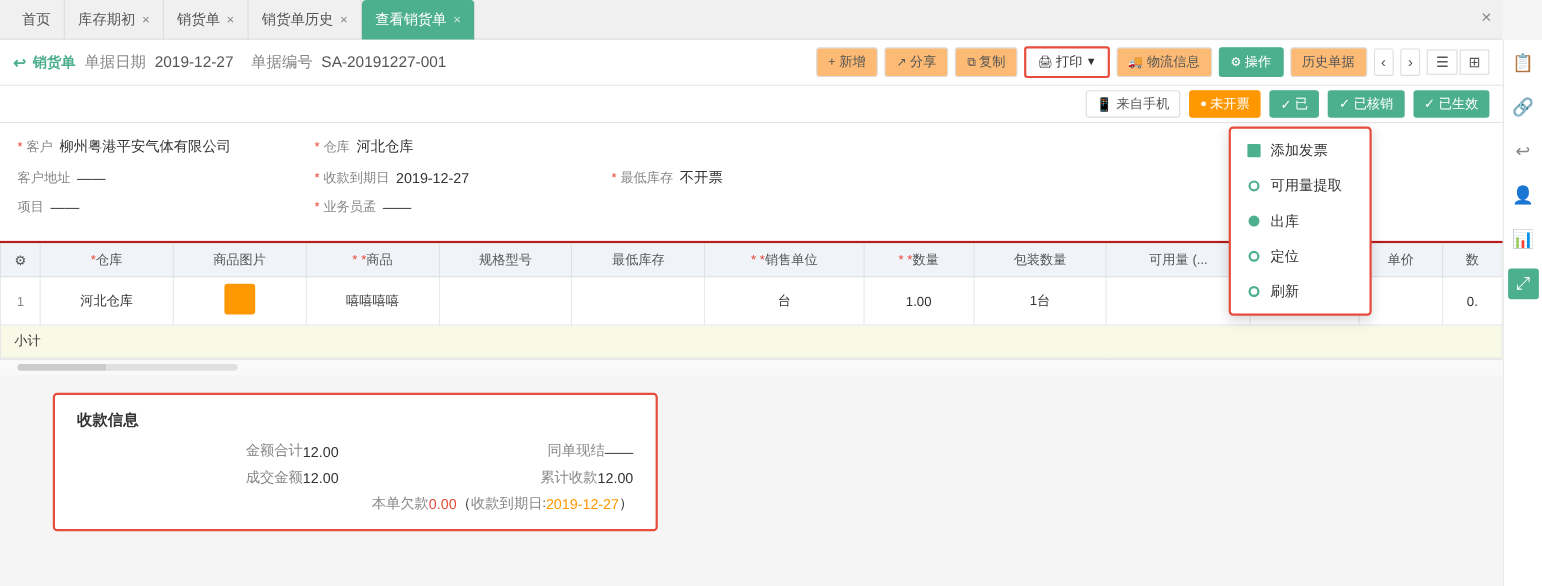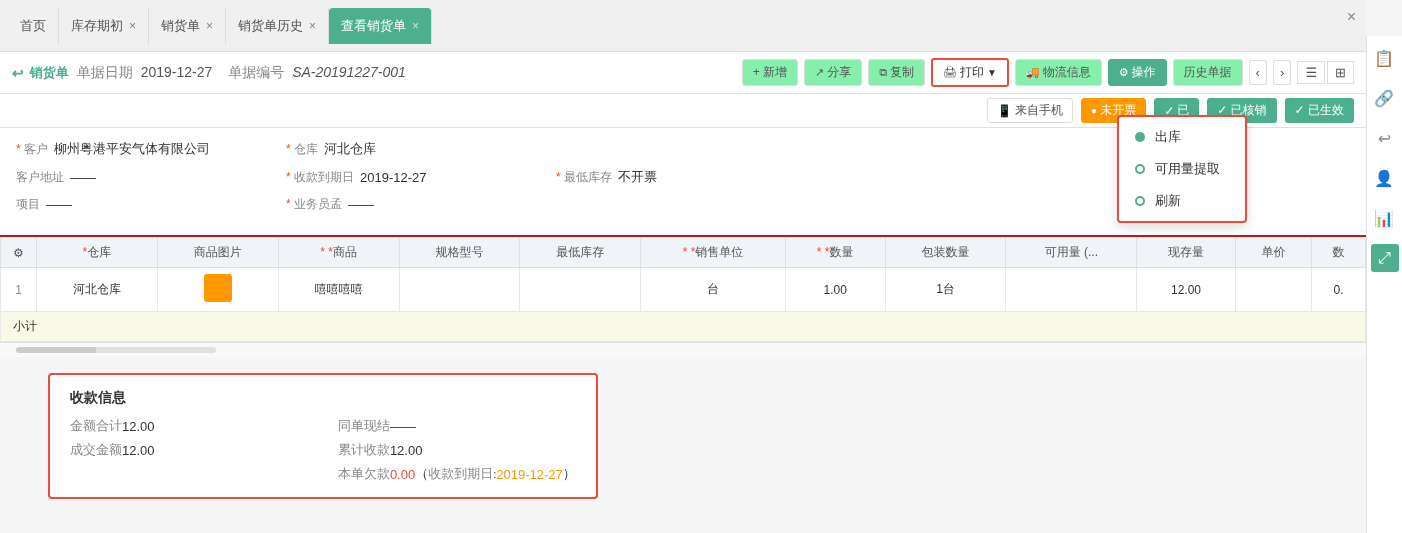--- a/index.html
+++ b/index.html
@@ -1,21 +1,21 @@
 <!DOCTYPE html>
 <html><head>
   <meta charset="utf-8">
   <style>
     * { box-sizing: border-box; margin: 0; padding: 0; }
     body { font-family: 'Microsoft YaHei', Arial, sans-serif; font-size: 13px; background: #f5f5f5; color: #333; }
 
     
     .tab-bar {
       display: flex; align-items: center; background: #f0f0f0; border-bottom: 1px solid #ddd;
-      padding: 0 8px; height: 52px; position: relative;
+      padding: 0 8px; height: 36px; position: relative;
     }
     .tab {
       display: flex; align-items: center; padding: 0 12px; height: 36px; cursor: pointer;
       border-right: 1px solid #ddd; font-size: 13px; color: #555; gap: 6px;
     }
     .tab.active { background: #4caf8e; color: #fff; border-radius: 4px 4px 0 0; text-align: center; }
     .tab .close { font-size: 12px; cursor: pointer; opacity: 0.7; }
     .tab-close-btn {
       position: absolute; right: 10px; top: 8px; cursor: pointer; font-size: 16px; color: #888;
     }
@@ -26,21 +26,21 @@
       padding: 6px 12px; gap: 8px; flex-wrap: wrap;
     }
     .doc-title { display: flex; align-items: center; gap: 6px; color: #4caf8e; font-weight: bold; }
     .doc-meta { display: flex; align-items: center; gap: 16px; color: #555; }
     .doc-meta span { font-size: 14px; }
     .doc-meta .label { color: #888; }
     .spacer { flex: 1; }
     .toolbar-actions { display: flex; align-items: center; gap: 6px; }
     .btn-action {
       display: flex; align-items: center; gap: 3px; padding: 4px 10px; border: 1px solid #ddd;
-      border-radius: 3px; cursor: pointer; font-size: 12px; background: #86efac; color: #555;
+      border-radius: 3px; cursor: pointer; font-size: 12px; background: #fdba74; color: #555;
     }
     .btn-action.active { background: #4caf8e; color: #fff; border-color: #4caf8e; }
     .btn-action.highlight { background: #fff; border: 2px solid #e74c3c; color: #333; }
     .btn-already { background: #4caf8e; color: #fff; border: none; border-radius: 3px; padding: 4px 10px; font-size: 12px; }
     .btn-nav { border: 1px solid #ddd; background: #fff; padding: 4px 6px; cursor: pointer; border-radius: 2px; color: #555; }
     .view-toggle { display: flex; gap: 2px; }
     .view-btn { border: 1px solid #ddd; background: #fff; padding: 3px 7px; cursor: pointer; font-size: 13px; color: #555; }
 
     
     .secondary-toolbar {
@@ -93,21 +93,21 @@
     .gear-col { width: 36px; }
     .product-img { width: 28px; height: 28px; background: #ff9800; display: inline-block; border-radius: 3px; }
 
     
     .payment-box {
       border: 2px solid #e74c3c; border-radius: 4px; padding: 14px 20px;
       background: #fff; margin: 12px 16px; display: inline-block; min-width: 520px;
     }
     .payment-title { font-weight: bold; font-size: 14px; margin-bottom: 10px; color: #333; }
     .payment-grid { display: grid; grid-template-columns: 1fr 1fr; gap: 6px 30px; }
-    .payment-item { display: flex; align-items: center; gap: 0; font-size: 13px; }
+    .payment-item { display: flex; align-items: center; gap: 0; font-size: 13px; justify-content: flex-end; }
     .payment-label { color: #888; }
     .payment-value { color: #333; }
     .payment-value.red { color: #e74c3c; }
     .payment-value.orange { color: #ff9800; }
 
     
     .dropdown-menu {
       position: absolute;
       top: 115px;
       right: 155px;
@@ -181,21 +181,21 @@
       <span style="font-size:14px;">↩</span>
       <span>销货单</span>
     </div>
     <div class="doc-meta">
       <span>
         <span class="label">单据日期</span>
         <span style="margin-left:4px;">2019-12-27</span>
       </span>
       <span>
         <span class="label">单据编号</span>
-        <span style="margin-left:4px;font-style:italic;">SA-20191227-001</span>
+        <span style="margin-left:4px;">SA-20191227-001</span>
       </span>
     </div>
     <div class="spacer"></div>
     <div class="toolbar-actions">
       <button class="btn-action">+ 新增</button>
       <button class="btn-action">
         <span style="font-size:11px;">↗</span>
         <span>分享</span>
       </button>
       <button class="btn-action">
@@ -364,29 +364,41 @@
           <span class="payment-value">）</span>
         </div>
       </div>
     </div>
   </div>
 </div>
 
 <div class="dropdown-menu">
   <div class="dropdown-item">
     <span class="dropdown-icon">
-      <span class="icon-circle"></span>
+      <span class="icon-square"></span>
     </span>
-    <span>出库</span>
+    <span>添加发票</span>
   </div>
   <div class="dropdown-item">
     <span class="dropdown-icon">
       <span class="icon-circle-outline"></span>
     </span>
     <span>可用量提取</span>
+  </div>
+  <div class="dropdown-item">
+    <span class="dropdown-icon">
+      <span class="icon-circle"></span>
+    </span>
+    <span>出库</span>
+  </div>
+  <div class="dropdown-item">
+    <span class="dropdown-icon">
+      <span class="icon-circle-outline"></span>
+    </span>
+    <span>定位</span>
   </div>
   <div class="dropdown-item">
     <span class="dropdown-icon">
       <span class="icon-circle-outline"></span>
     </span>
     <span>刷新</span>
   </div>
 </div>
 
 <div class="right-sidebar">

